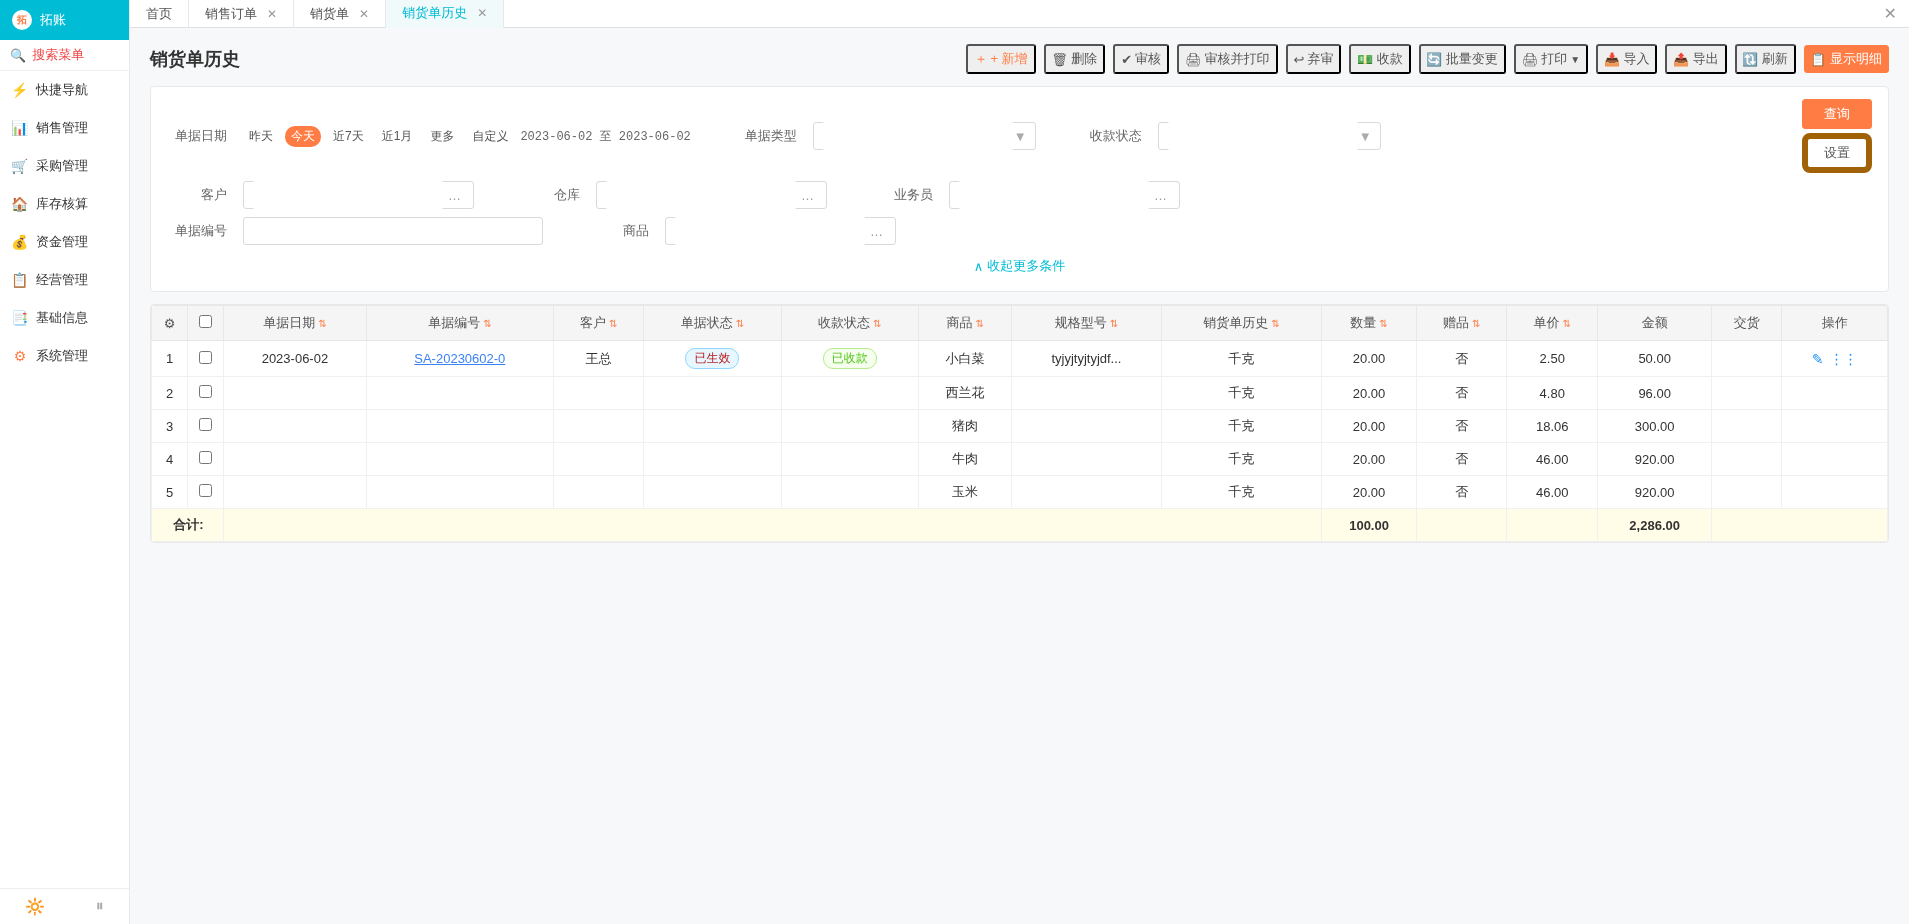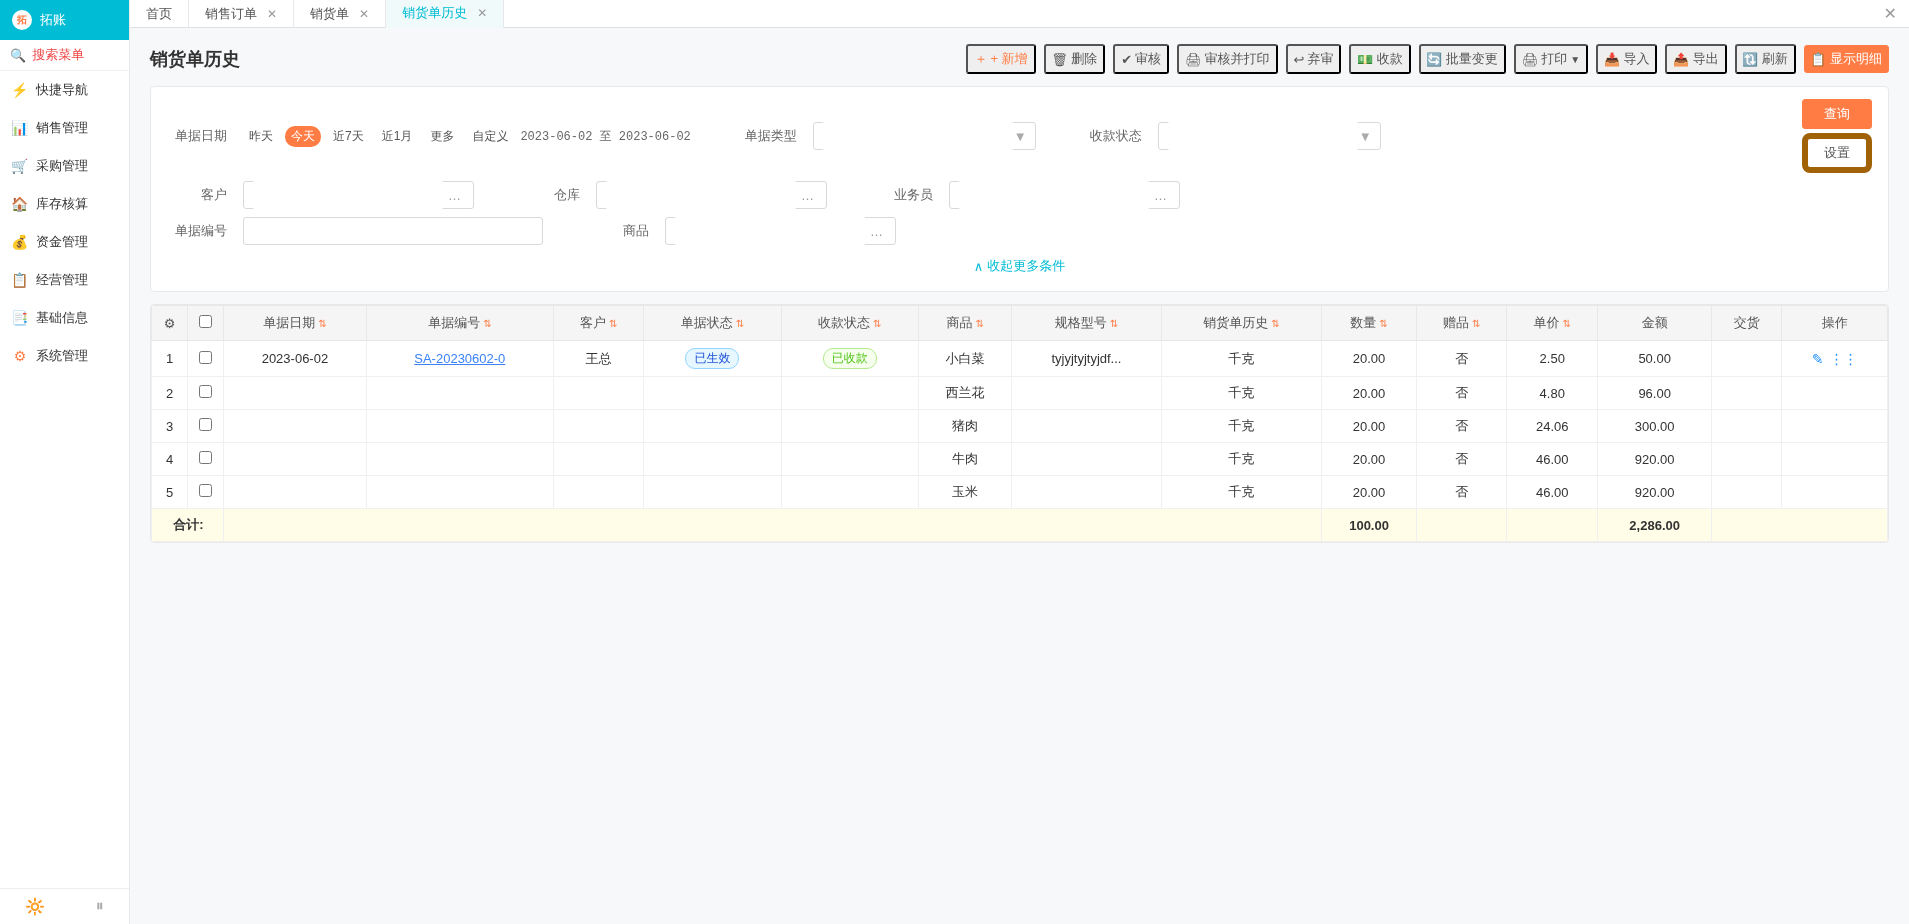--- a/index.html
+++ b/index.html
@@ -46,21 +46,21 @@
     .ellipsis-btn { color: #999; cursor: pointer; padding: 0 4px; }
 
     
     .table-container { background: #fff; border: 1px solid #e8e8e8; border-radius: 4px; overflow: auto; }
     table { width: 100%; border-collapse: collapse; }
     th { background: #f5f5f5; border: 1px solid #e8e8e8; padding: 8px 6px; text-align: center; color: #555; font-weight: normal; white-space: nowrap; }
     td { border: 1px solid #f0f0f0; padding: 7px 6px; text-align: center; color: #333; }
     .col-setting { width: 36px; }
     .col-checkbox { width: 36px; }
     .status-badge { display: inline-block; padding: 1px 8px; border-radius: 10px; font-size: 12px; }
-    .status-active { background: #e6f7ff; color: #1d4ed8; border: 1px solid #91d5ff; }
+    .status-active { background: #e6f7ff; color: #b91c1c; border: 1px solid #91d5ff; }
     .status-collected { background: #f6ffed; color: #52c41a; border: 1px solid #b7eb8f; }
     .link-text { color: #3b82f6; cursor: pointer; text-decoration: underline; text-align: center; }
     .sort-icon { color: #ff7d45; font-size: 10px; }
     .th-content { display: flex; align-items: center; justify-content: center; gap: 3px; }
 
     
     .summary-row { background: #fffde7; }
     .summary-row td { font-weight: bold; }
 
     
@@ -416,21 +416,21 @@
             <td></td>
             <td></td>
             <td></td>
             <td></td>
             <td></td>
             <td>猪肉</td>
             <td></td>
             <td>千克</td>
             <td>20.00</td>
             <td>否</td>
-            <td>24.06</td>
+            <td>18.06</td>
             <td>300.00</td>
             <td></td>
             <td></td>
           </tr>
 
           <tr>
             <td>4</td>
             <td><input type="checkbox" style=""></td>
             <td></td>
             <td></td>

